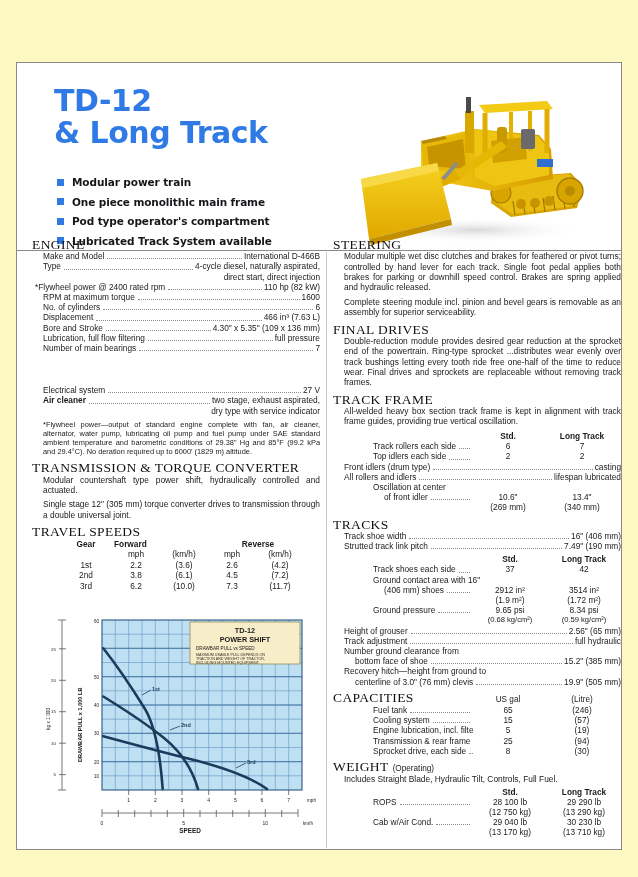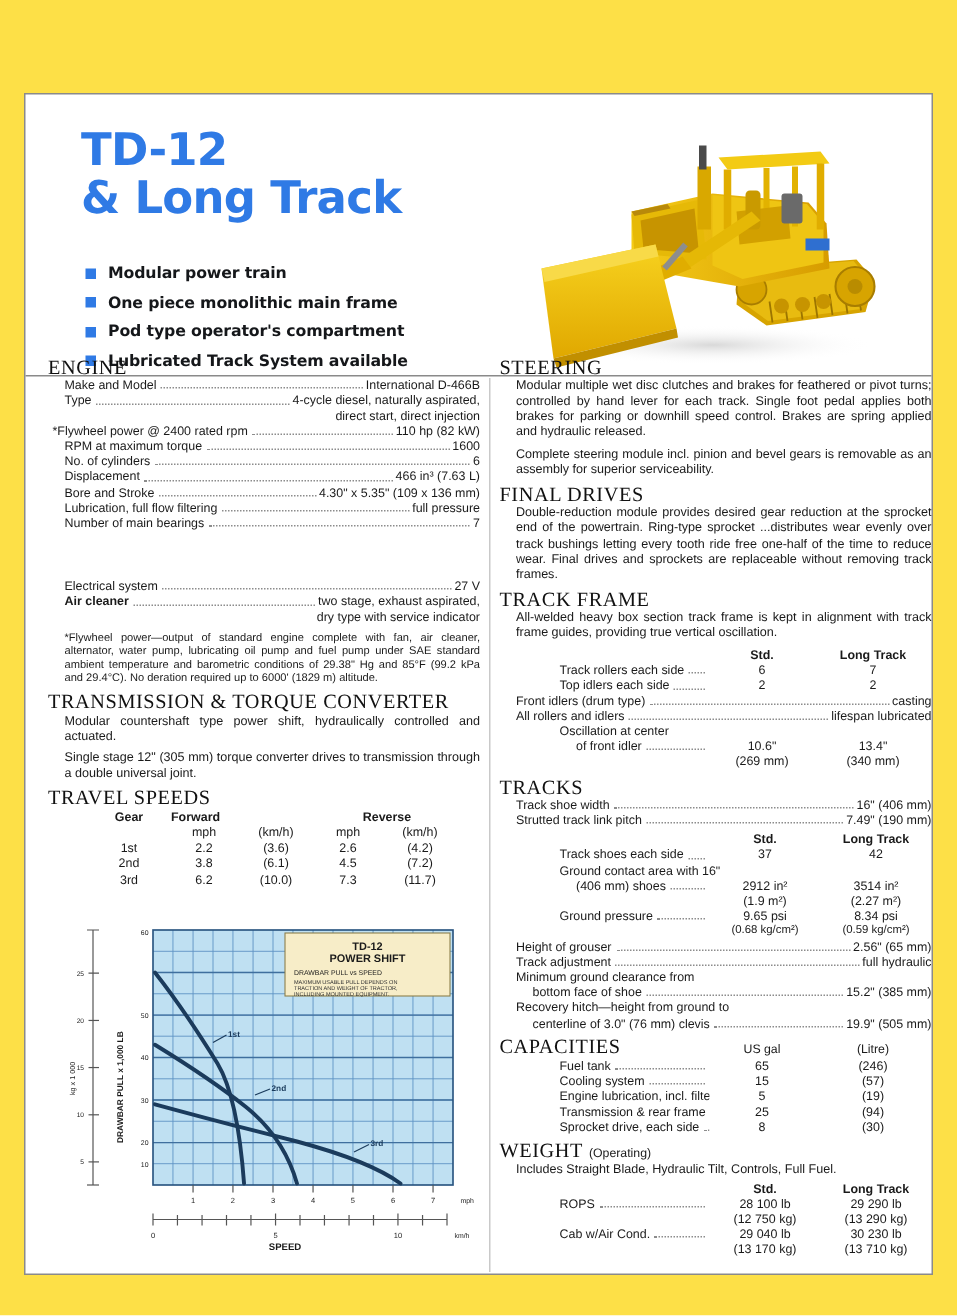--- a/index.html
+++ b/index.html
@@ -1,17 +1,17 @@
 <!DOCTYPE html>
 <html><head>
 <meta charset="utf-8">
 <style>
   html,body{margin:0;padding:0;background:#ffffff;}
   body{width:638px;height:877px;font-family:"Liberation Sans",sans-serif;color:#1a1a1a;overflow:hidden;}
-  .page{position:relative;width:638px;height:877px;background:#fde047;}
+  .page{position:relative;width:638px;height:877px;background:#fef9c3;}
   .outer-frame{position:absolute;left:16px;top:62px;width:606px;height:788px;border:1px solid #8a8a8a;box-sizing:border-box;background:#fff;}
 
   
   .header{position:absolute;left:17px;top:63px;width:604px;height:186px;box-sizing:border-box;overflow:hidden;}
   .title{position:absolute;left:37px;top:23px;font-family:"DejaVu Sans",sans-serif;font-weight:bold;font-size:30px;line-height:30px;color:#2f7ae5;letter-spacing:-0.5px;}
   .title .l2{display:block;margin-top:2px;}
   .feat{position:absolute;left:40px;top:93px;width:310px;margin-top:20px;}
   .feat-row{display:flex;align-items:center;margin-bottom:7.5px;}
   .feat-sq{width:7px;height:7px;background:#2f7ae5;margin-right:8px;flex:0 0 auto;}
   .feat-tx{font-family:"DejaVu Sans",sans-serif;font-size:10.5px;font-weight:bold;color:#15171a;letter-spacing:-0.1px;}
@@ -532,21 +532,21 @@
         <span class="lab" style="padding-left:11px;">
             <span class="t">(406 mm) shoes</span>
             <span class="dots"></span>
           </span>
         <span class="c1">2912 in²</span>
         <span class="c2">3514 in²</span>
       </div>
       <div class="tr wide">
         <span class="lab"></span>
         <span class="c1">(1.9 m²)</span>
-        <span class="c2">(2.27 m²)</span>
+        <span class="c2">(1.72 m²)</span>
       </div>
       <div class="tr wide">
         <span class="lab">
             <span class="t">Ground pressure</span>
             <span class="dots"></span>
           </span>
         <span class="c1">9.65 psi</span>
         <span class="c2">8.34 psi</span>
       </div>
       <div class="tr wide">
@@ -559,21 +559,21 @@
       <div class="r">
         <span class="lab">Height of grouser</span>
         <span class="dots"></span>
         <span class="val">2.56" (65 mm)</span>
       </div>
       <div class="r">
         <span class="lab">Track adjustment</span>
         <span class="dots"></span>
         <span class="val">full hydraulic</span>
       </div>
-      <div>Minimum ground clearance from</div>
+      <div>Number ground clearance from</div>
       <div class="r" style="padding-left:11px;">
         <span class="lab">bottom face of shoe</span>
         <span class="dots"></span>
         <span class="val">15.2" (385 mm)</span>
       </div>
       <div>Recovery hitch—height from ground to</div>
       <div class="r" style="padding-left:11px;">
         <span class="lab">centerline of 3.0" (76 mm) clevis</span>
         <span class="dots"></span>
         <span class="val">19.9" (505 mm)</span>

